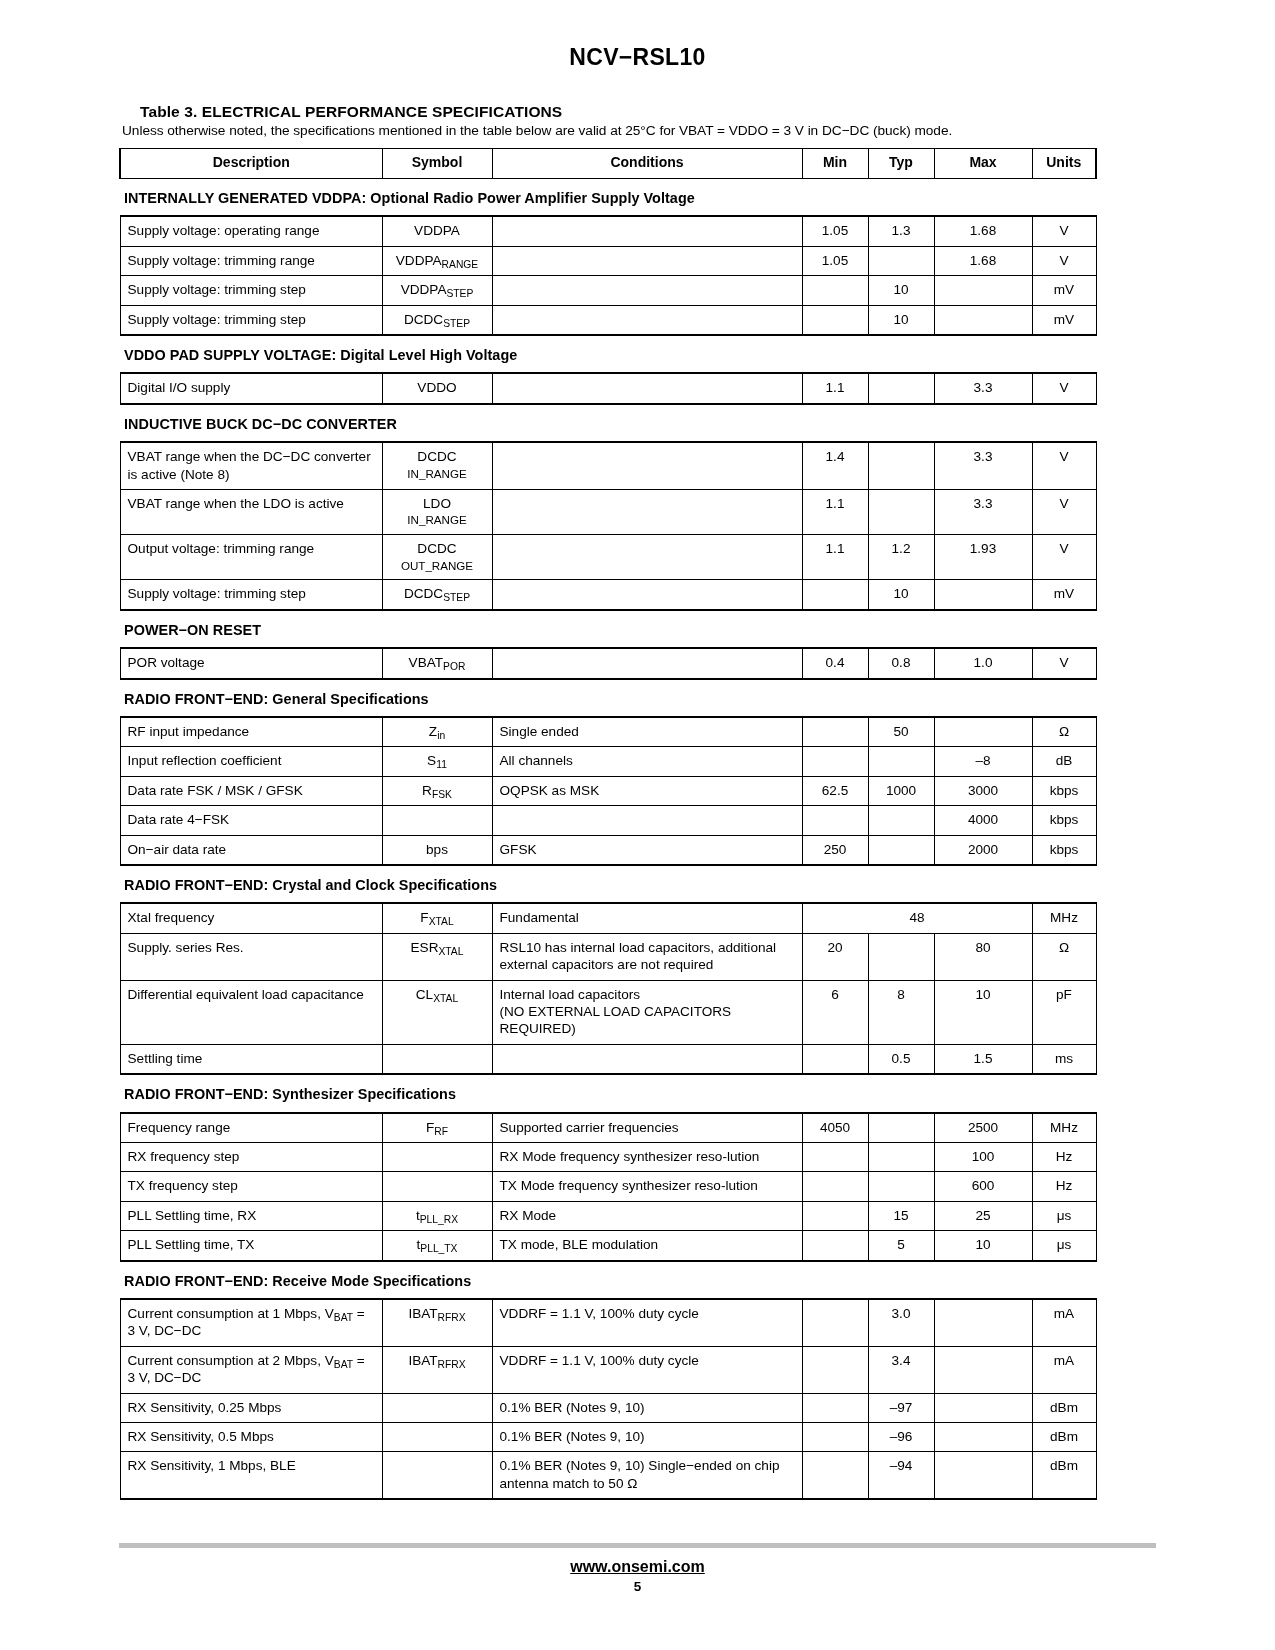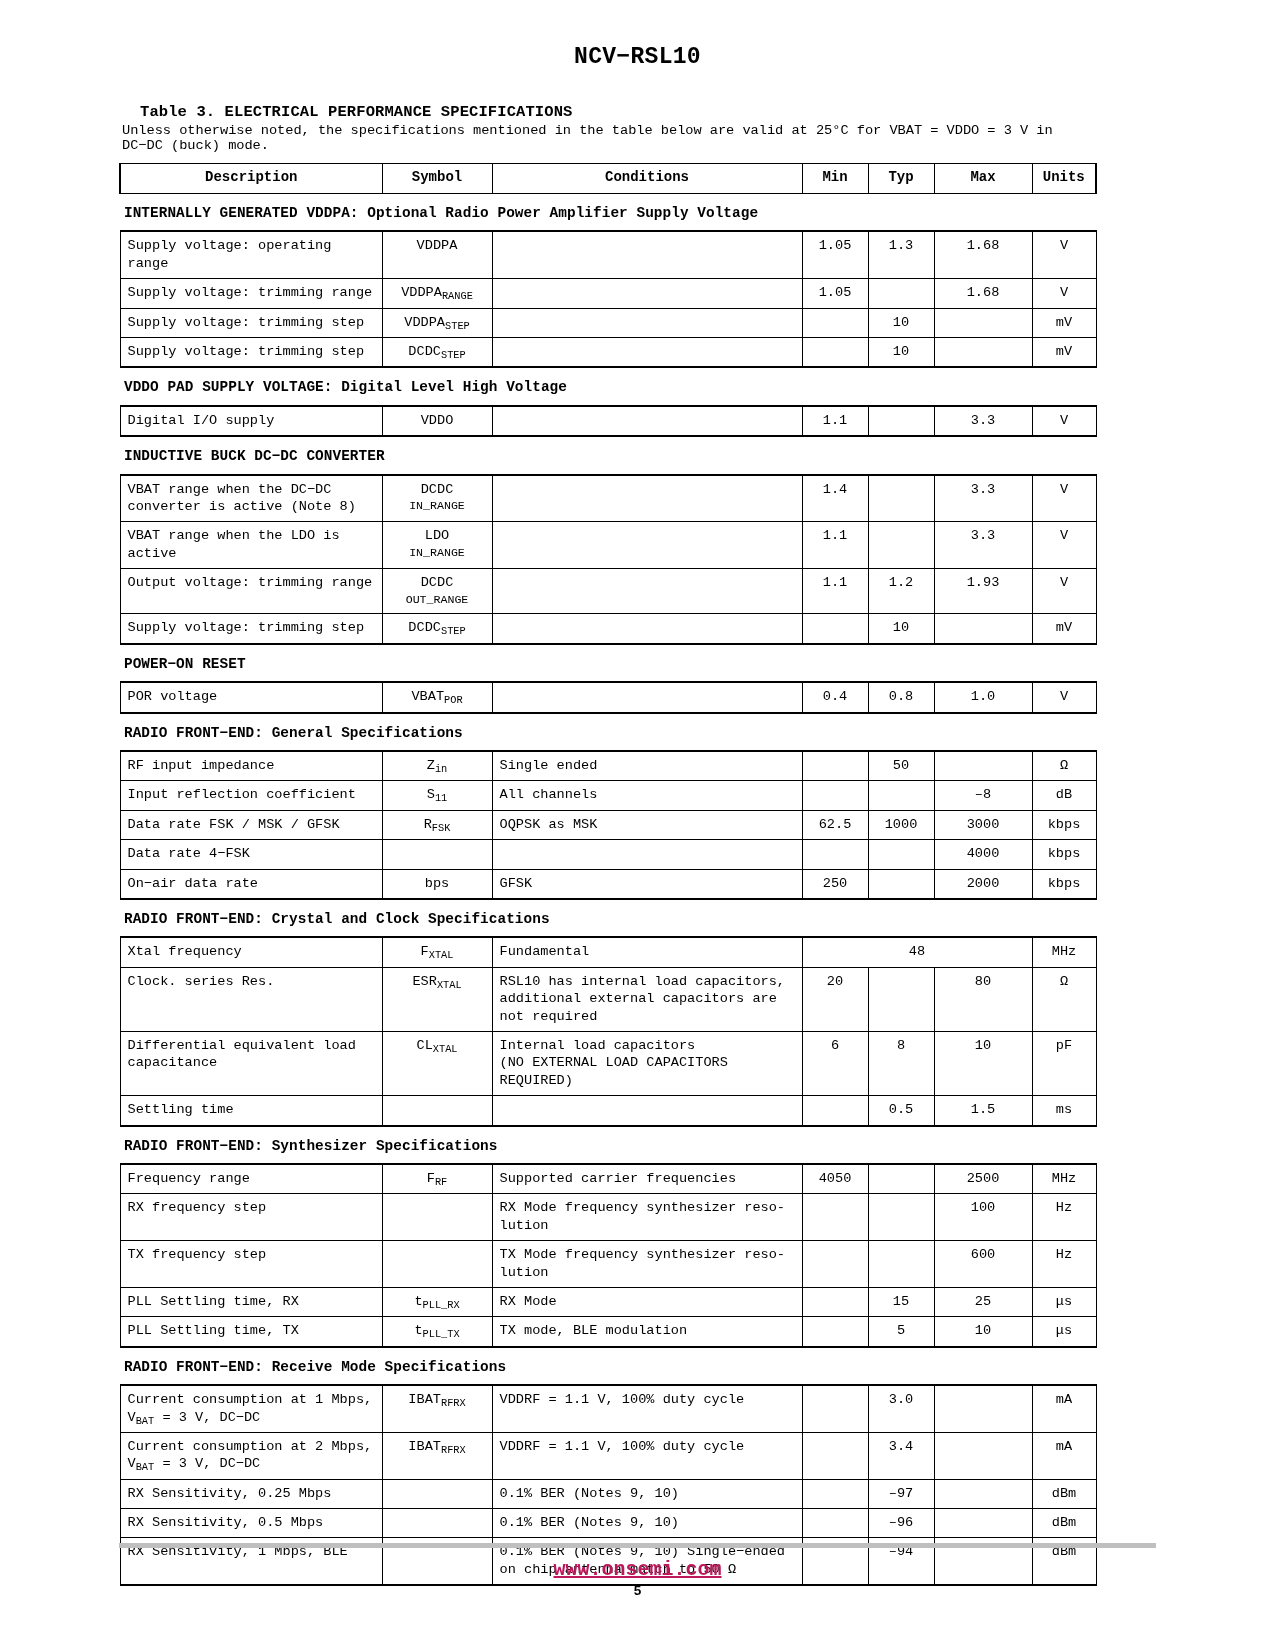--- a/index.html
+++ b/index.html
@@ -13,21 +13,20 @@
     font-family: "Liberation Sans", sans-serif;
     color: #000000;
     position: relative;
     overflow: hidden;
   }
   .page {
     position: relative;
     width: 1275px;
     height: 1538px;
     box-sizing: border-box;
-    font-family: Liberation Mono, monospace;
   }
   .doc-title {
     text-align: center;
     font-size: 23px;
     font-weight: bold;
     letter-spacing: 0.3px;
     padding-top: 44px;
   }
   .table-wrap {
     position: absolute;
@@ -106,23 +105,23 @@
     top: 1543px;
     width: 1275px;
     text-align: center;
   }
   .footer .rule {
     height: 5px;
     background: #bfbfbf;
     margin: 0 119px 10px 119px;
   }
   .footer .link {
-    color: #be185d;
-    font-weight: bold;
-    font-size: 20px;
+    color: #000000;
+    font-weight: bold;
+    font-size: 16px;
     text-decoration: underline;
     display: inline-block;
   }
   .footer .pagenum {
     font-size: 13.5px;
     font-weight: bold;
     margin-top: 3px;
   }
 </style>
 </head>
@@ -312,21 +311,21 @@
             <td colspan="7">RADIO FRONT−END: Crystal and Clock Specifications</td>
           </tr>
           <tr>
             <td class="desc">Xtal frequency</td>
             <td class="sym">F<span class="sub">XTAL</span></td>
             <td class="cond">Fundamental</td>
             <td class="spanval" colspan="3">48</td>
             <td class="units">MHz</td>
           </tr>
           <tr>
-            <td class="desc">Clock. series Res.</td>
+            <td class="desc">Supply. series Res.</td>
             <td class="sym">ESR<span class="sub">XTAL</span></td>
             <td class="cond">RSL10 has internal load capacitors, additional external capacitors are not required</td>
             <td class="num">20</td>
             <td class="num"></td>
             <td class="num">80</td>
             <td class="units">Ω</td>
           </tr>
           <tr>
             <td class="desc">Differential equivalent load capacitance</td>
             <td class="sym">CL<span class="sub">XTAL</span></td>

